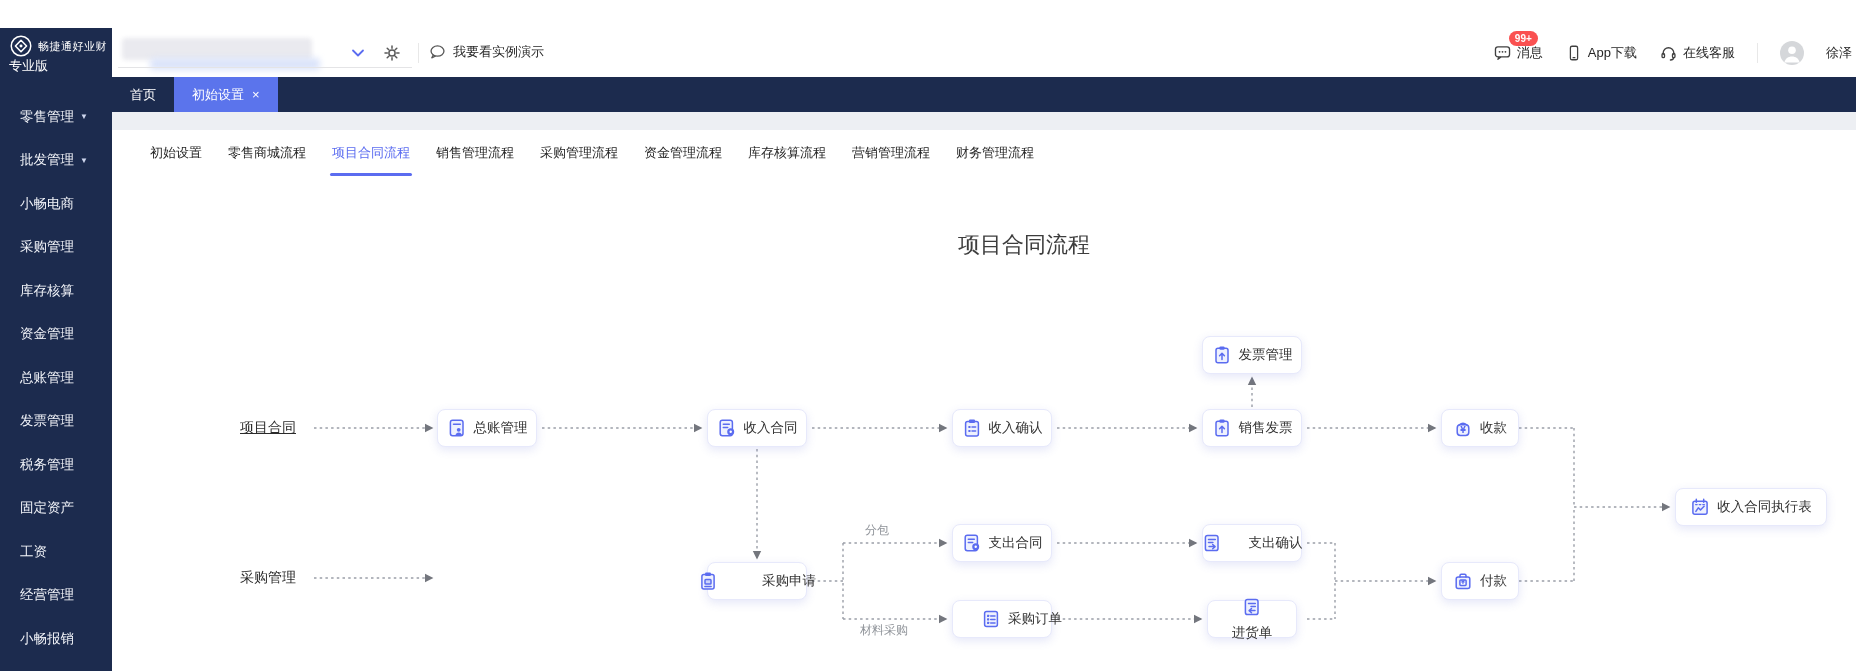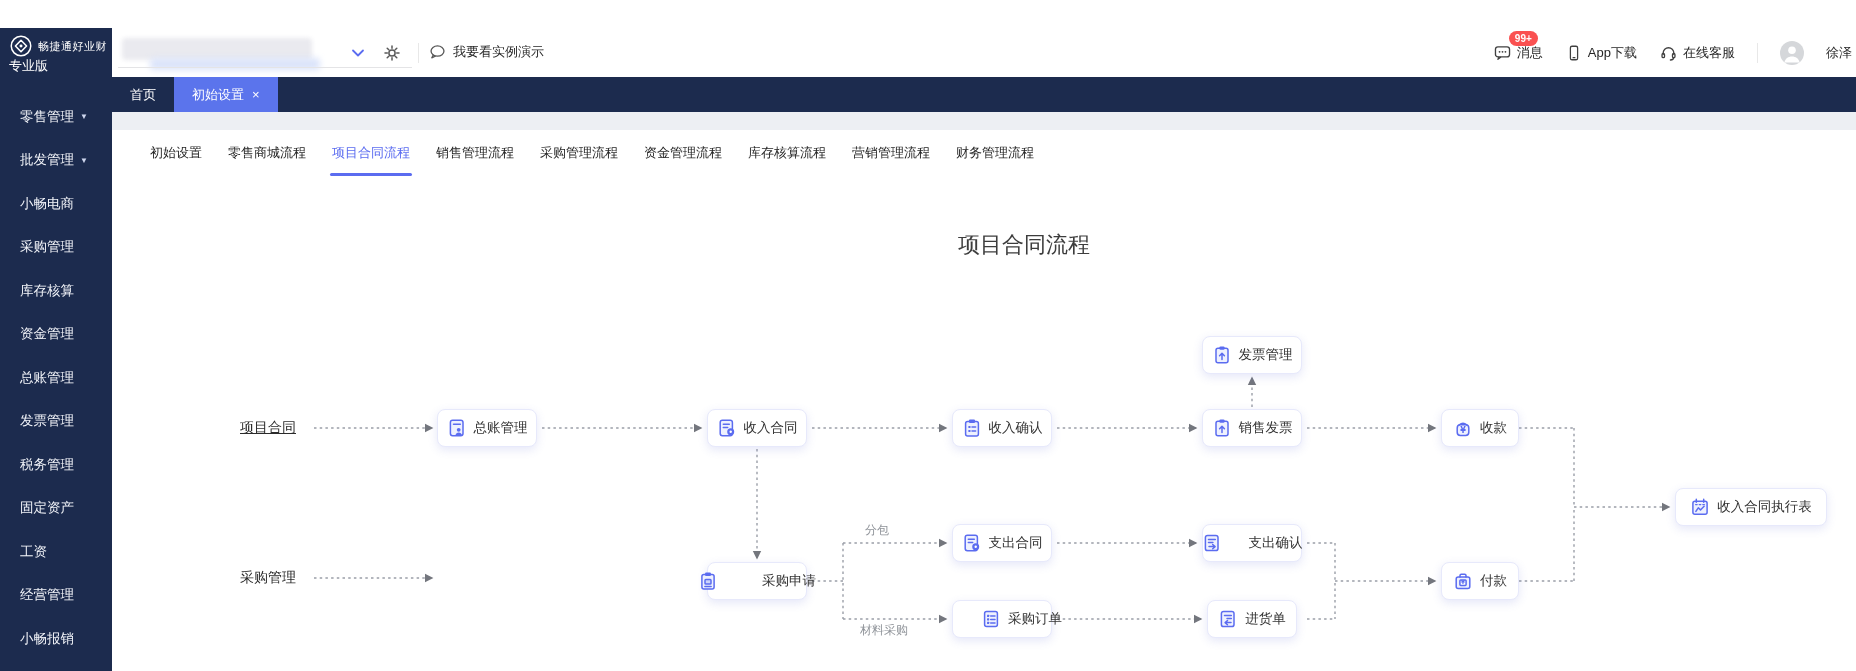--- a/index.html
+++ b/index.html
@@ -380,21 +380,21 @@
           <svg viewBox="0 0 20 20">
             <rect x="3.6" y="2.6" width="12.8" height="14.8" rx="2" fill="#eef1fe" stroke="#5b6cf0" stroke-width="1.5" stroke-linecap="round" stroke-linejoin="round"></rect>
             <rect x="6" y="5.8" width="2.2" height="2.2" rx="0.4" fill="#5b6cf0"></rect>
             <rect x="6" y="9.3" width="2.2" height="2.2" rx="0.4" fill="#5b6cf0"></rect>
             <rect x="6" y="12.8" width="2.2" height="2.2" rx="0.4" fill="#5b6cf0"></rect>
             <path d="M9.7 6.9h4.3M9.7 10.4h4.3M9.7 13.9h4.3" fill="none" stroke="#5b6cf0" stroke-width="1.5" stroke-linecap="round" stroke-linejoin="round"></path>
           </svg>
         </span>
         <span>采购订单</span>
       </div>
-      <div class="node" style="left: 1095px; top: 470px; width: 90px;">
+      <div class="node" style="left: 1095px; top: 470px; width: 90px; flex-direction: column;">
         <span class="nicon">
           <svg viewBox="0 0 20 20">
             <rect x="3.4" y="2.4" width="12.6" height="15.2" rx="2.2" fill="#eef1fe" stroke="#5b6cf0" stroke-width="1.5" stroke-linecap="round" stroke-linejoin="round"></rect>
             <path d="M6.5 6.4h6.8M9 9.4h4.3" fill="none" stroke="#5b6cf0" stroke-width="1.5" stroke-linecap="round" stroke-linejoin="round"></path>
             <path d="M13 13.6H7.2M9.5 11.5 l-2.4 2.1 2.4 2.1" fill="none" stroke="#5b6cf0" stroke-width="1.5" stroke-linecap="round" stroke-linejoin="round"></path>
           </svg>
         </span>
         <span>进货单</span>
       </div>
       <div class="node" style="left: 1329px; top: 432px; width: 78px;">

